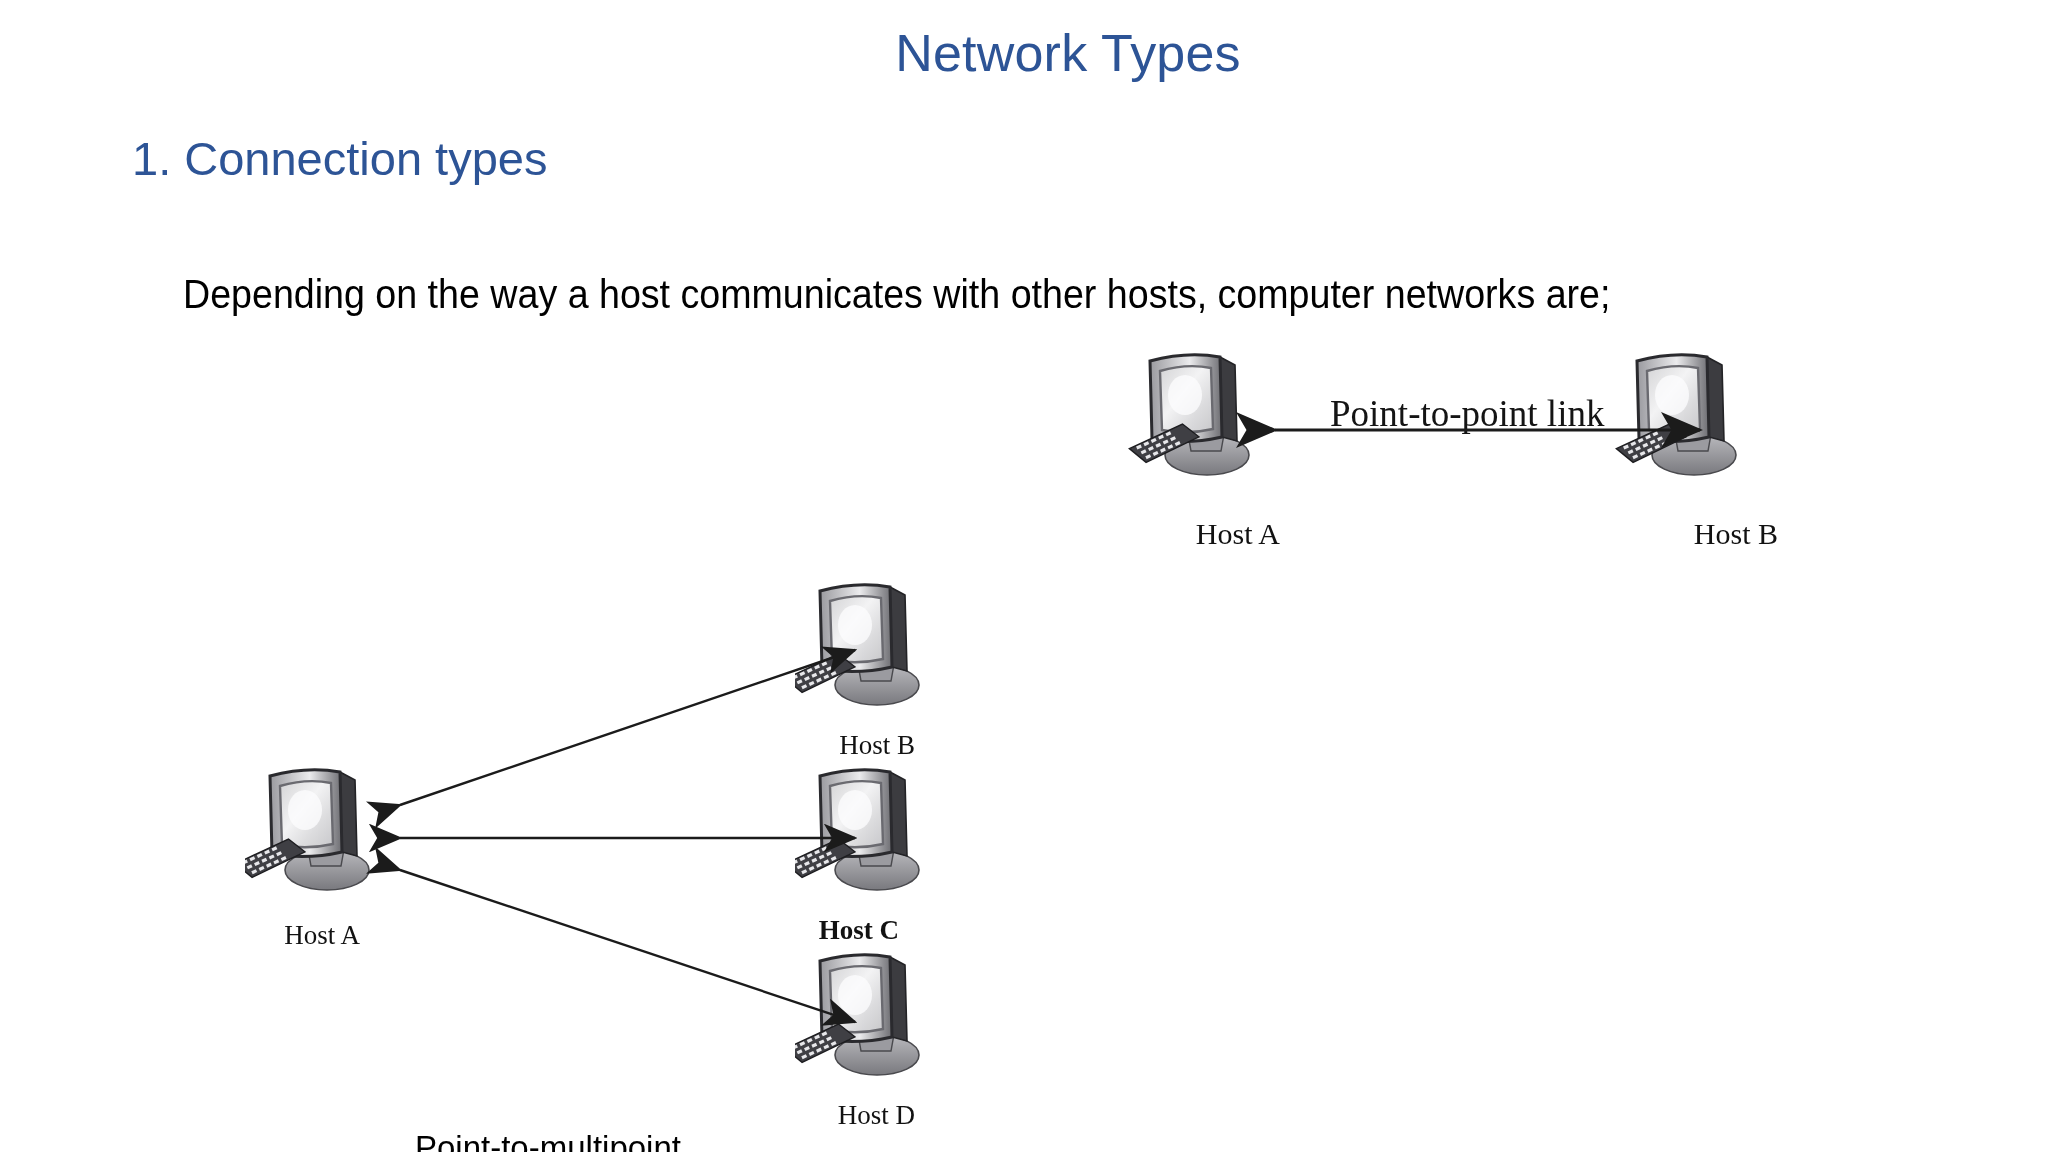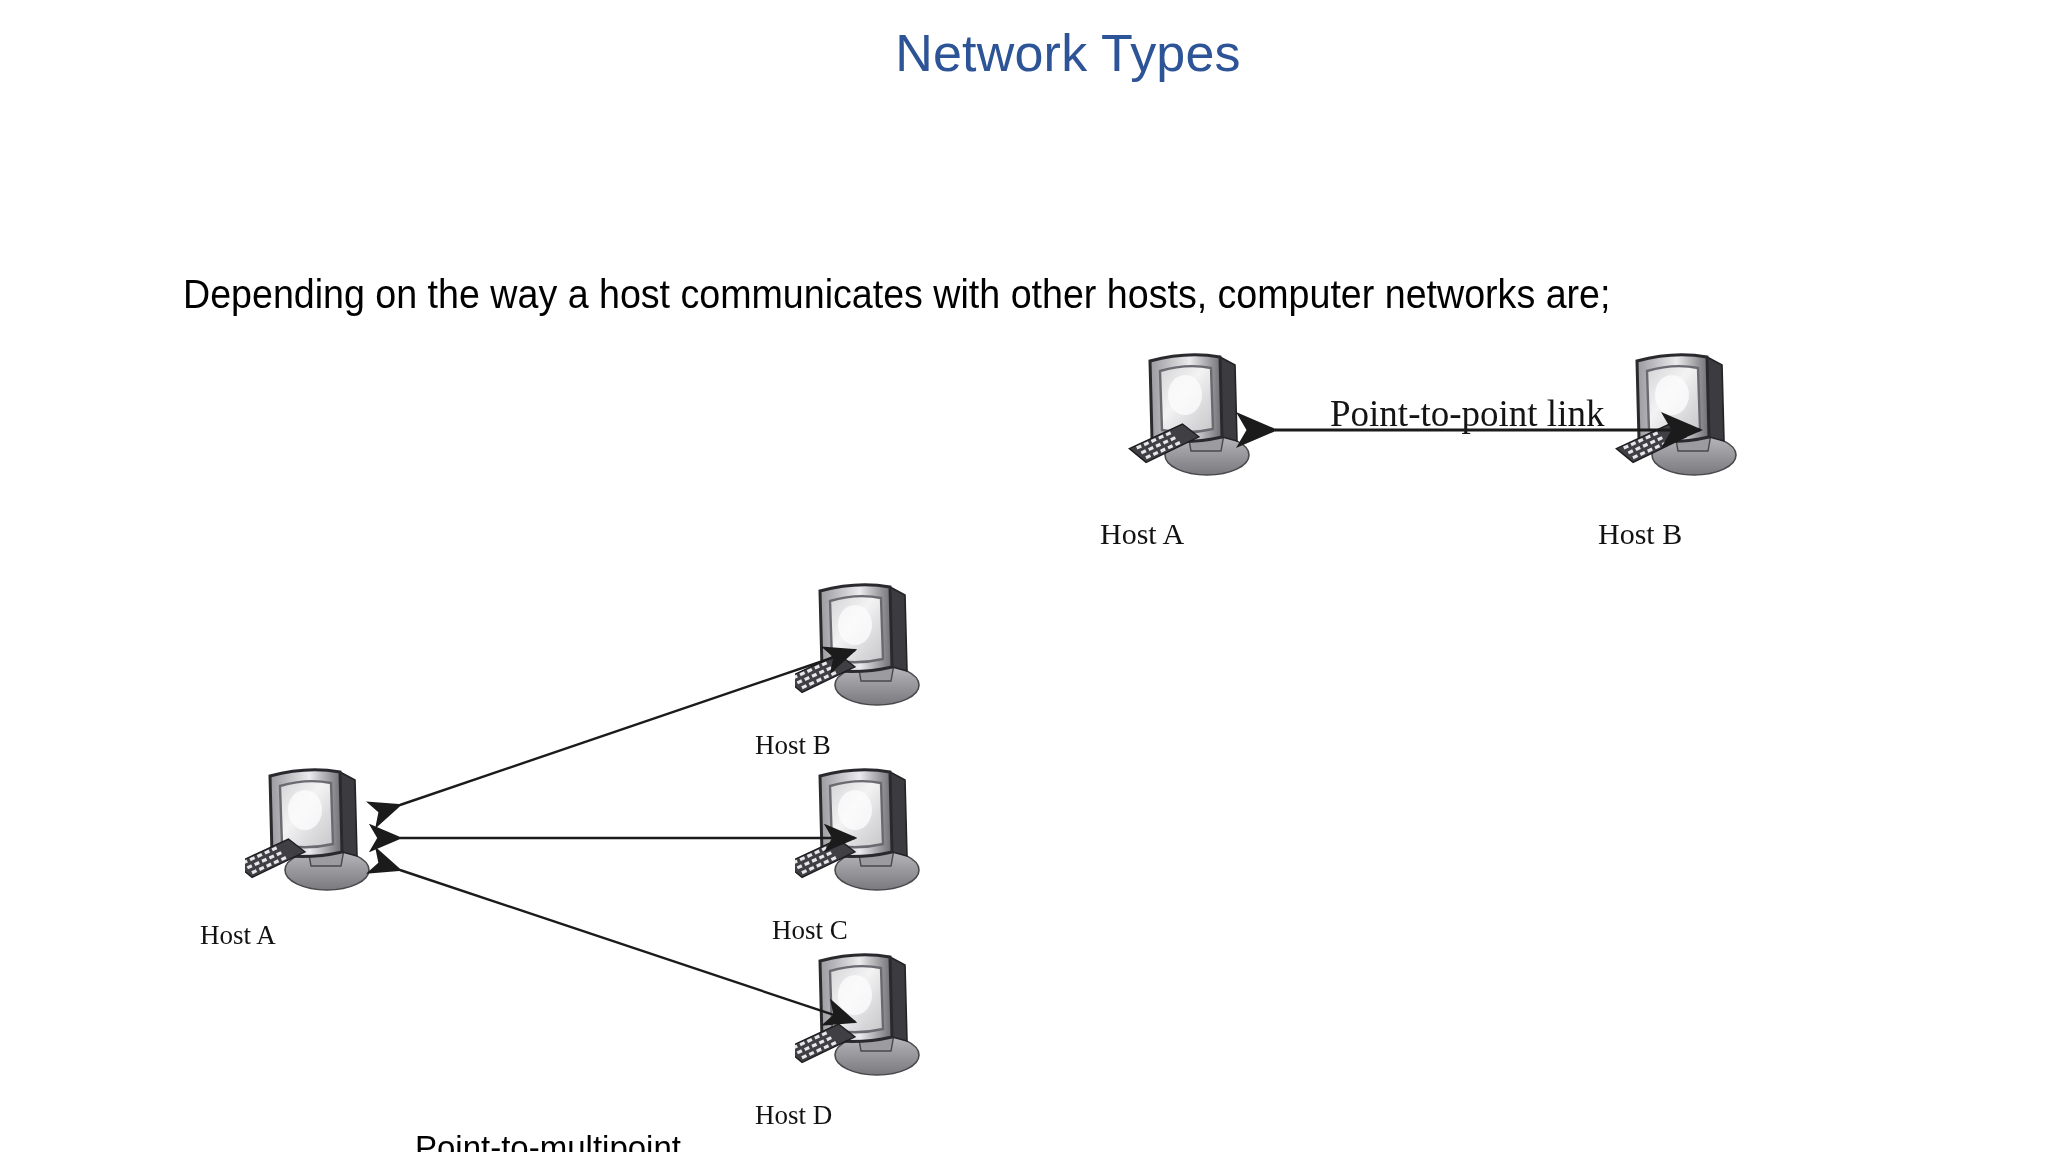--- a/index.html
+++ b/index.html
@@ -85,21 +85,21 @@
     white-space: nowrap;
     margin-top: 36px;
   }
 
   
   .host-label {
     position: absolute;
     font-family: "Liberation Serif", serif;
     color: #121212;
     white-space: nowrap;
-    text-align: left;
+    text-align: right;
   }
   .host-label.top-fig { font-size: 30px; }
   .host-label.bottom-fig { font-size: 27px; }
 
   .link-label {
     position: absolute;
     font-family: "Liberation Serif", serif;
     font-size: 37px;
     color: #141414;
     white-space: nowrap;
@@ -121,20 +121,21 @@
     pointer-events: none;
   }
 </style>
 </head>
 <body>
 
 <div id="slide">
 
   <div class="slide-title">Network Types</div>
 
+  <div class="section-heading">1. Connection types</div>
 
   <div class="body-paragraph">Depending on the way a host communicates with other hosts, computer networks are;</div>
 
 
 
   <div class="computer" style="left:1125px; top:345px;">
     <svg viewBox="0 0 160 150" xmlns="http://www.w3.org/2000/svg">
       <defs>
         <linearGradient id="scrGrad1" x1="0" y1="0" x2="1" y2="1">
           <stop offset="0%" stop-color="#d4d4d6"></stop>
@@ -449,19 +450,19 @@
 
     <line x1="400" y1="838" x2="855" y2="838" stroke="#1b1b1b" stroke-width="2.4" marker-start="url(#headL)" marker-end="url(#headR)"></line>
 
     <line x1="400" y1="870" x2="855" y2="1022" stroke="#1b1b1b" stroke-width="2.4" marker-start="url(#headL)" marker-end="url(#headR)"></line>
   </svg>
 
   <div class="host-label bottom-fig" style="left:200px; top:920px; width:160px;">Host A</div>
 
   <div class="host-label bottom-fig" style="left:755px; top:730px; width:160px;">Host B</div>
 
-  <div class="host-label bottom-fig" style="left:772px; top:915px; width:160px;">Host C</div>
+  <div class="host-label bottom-fig" style="left:739px; top:915px; width:160px;font-weight:bold;">Host C</div>
 
   <div class="host-label bottom-fig" style="left:755px; top:1100px; width:160px;">Host D</div>
 
   <div class="figure-caption">Point-to-multipoint</div>
 
 </div>
 
 </body></html>

